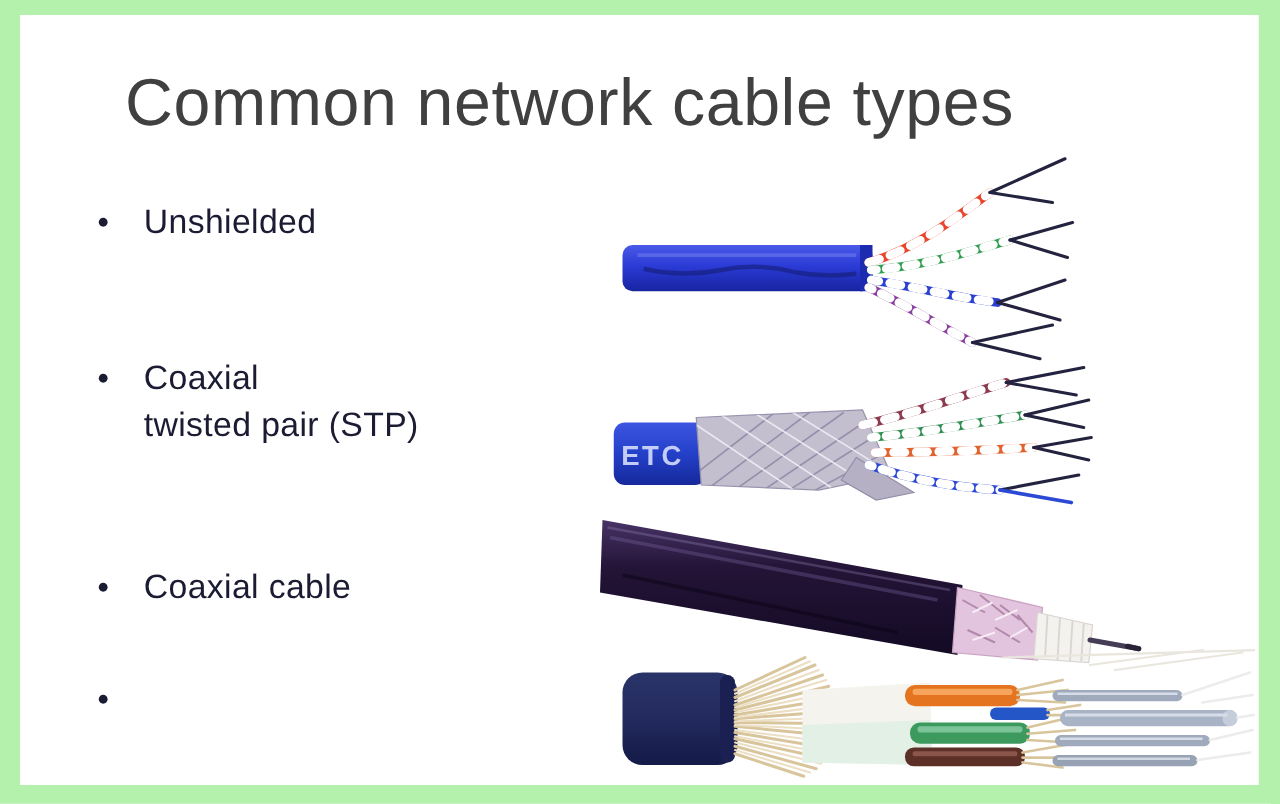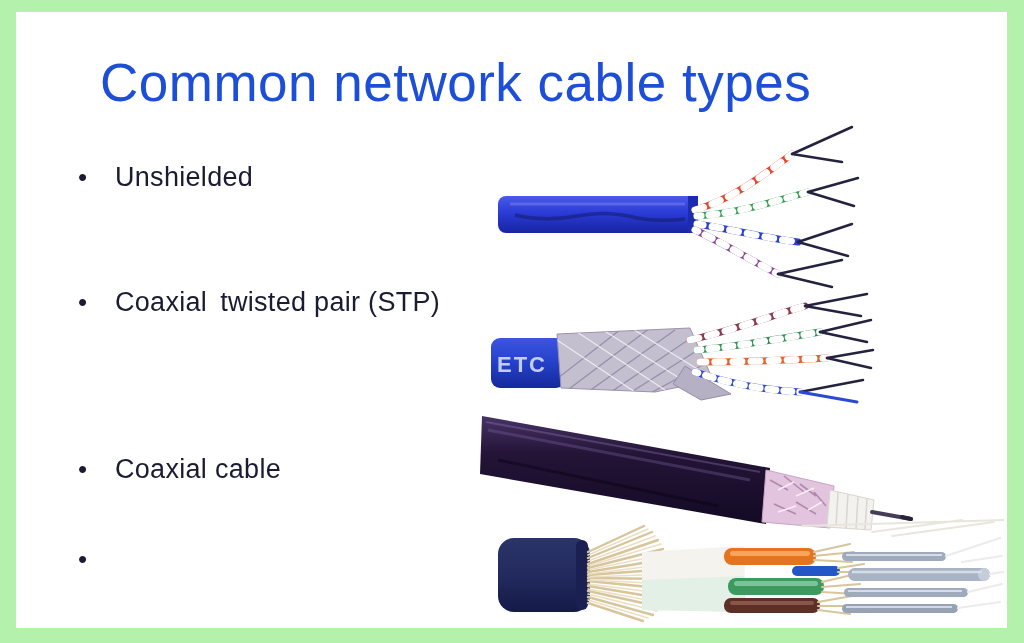--- a/index.html
+++ b/index.html
@@ -11,31 +11,31 @@
   .content{
     position:absolute;left:16px;top:12px;width:991px;height:616px;
     background:#ffffff;
   }
   .title-clip{
     position:absolute;left:100px;top:52px;width:800px;height:66px;
     overflow:hidden;z-index:3;
   }
   .title{
     margin:0;font-size:53px;line-height:1.18;font-weight:500;
-    color:#1d4ed8;letter-spacing:0.5px;white-space:nowrap;
+    color:#404040;letter-spacing:0.5px;white-space:nowrap;
   }
   .bullet-item{
     position:absolute;left:78px;display:flex;align-items:flex-start;z-index:3;
     color:#1b1b33;font-size:27px;line-height:38px;letter-spacing:0.3px;
   }
   .bullet-dot{
     width:37px;flex:0 0 37px;font-size:26px;line-height:38px;color:#1b1b33;
   }
-  .bullet-lines{display:flex;flex-direction:row;justify-content:center;}
-  .indent-extra{margin-left:13px;}
+  .bullet-lines{display:flex;flex-direction:column;justify-content:center;}
+  .indent-extra{}
   .cable-svg{position:absolute;z-index:2;}
   svg text{font-family:"Liberation Sans","DejaVu Sans",sans-serif;}
 </style>
 </head>
 <body>
 
 <div class="content"></div>
 
 <div class="title-clip">
   <h1 class="title">Common network cable types</h1>

